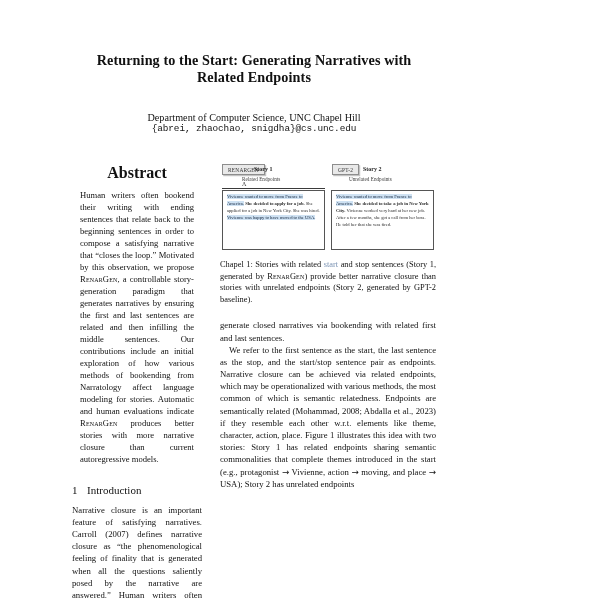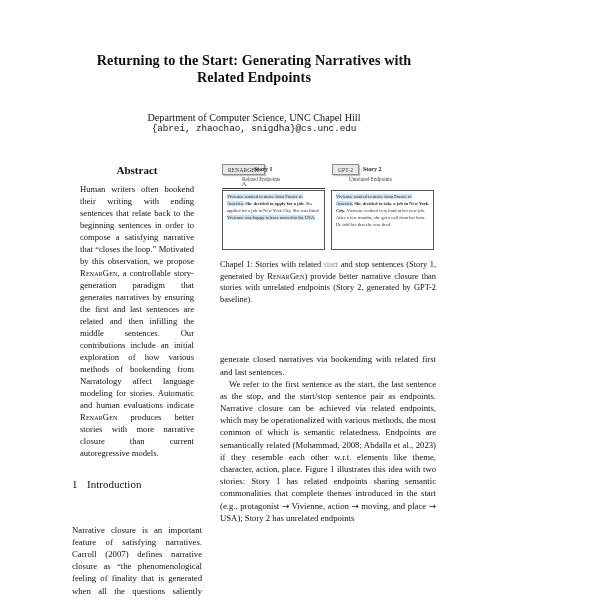--- a/index.html
+++ b/index.html
@@ -53,42 +53,41 @@
   
   .columns {
     display: flex;
     gap: 18px;
     margin-top: 30px;
   }
   .col { width: 216px; }
   .col-left { position: relative; }
   .abstract-head {
     text-align: center;
-    font-size: 11px;
+    font-size: 16px;
     font-weight: bold;
     margin: 0 0 8px 0;
   }
   .abstract-body {
     font-size: 8.6px;
     line-height: 1.395;
     text-align: justify;
     padding: 0 8px;
     hyphens: none;
   }
   .intro-head {
     font-size: 11px;
     font-weight: normal;
     margin: 18px 0 8px 0;
   }
   .intro-head .num { display: inline-block; width: 15px; }
   .body-text {
     font-size: 8.7px;
     line-height: 1.40;
     text-align: justify;
-    margin-top: 34px;
   }
   .body-text p { margin: 0; }
   .body-text p + p { text-indent: 9px; }
   .sc { font-variant: small-caps; letter-spacing: 0.15px; }
   .it { }
   
   .figure-wrap { width: 216px; }
   .figure-graphic {
     position: relative;
     width: 216px;

